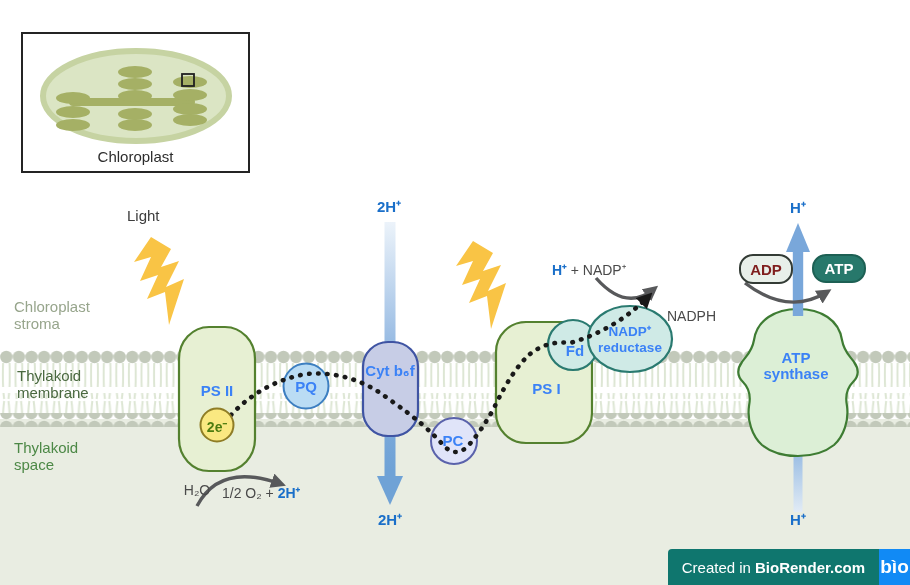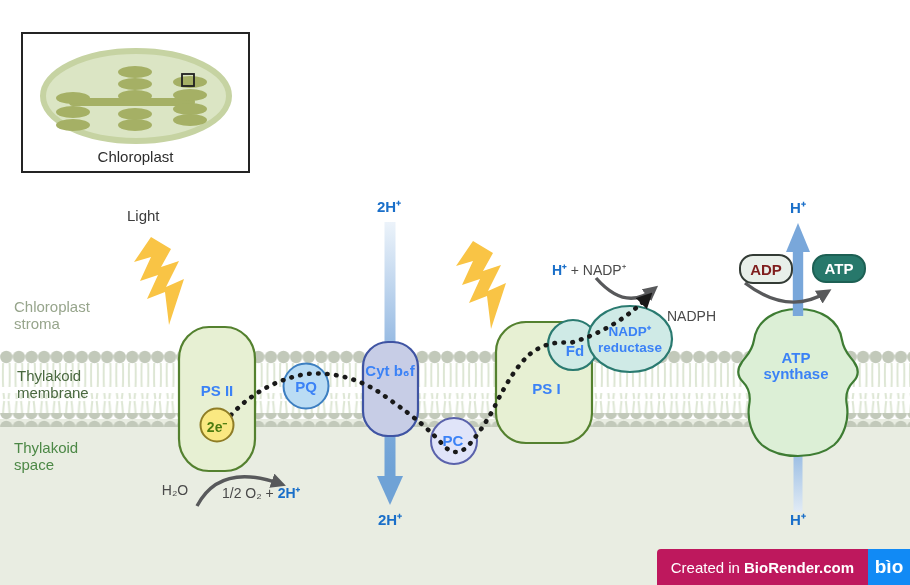--- a/index.html
+++ b/index.html
@@ -21,24 +21,24 @@
         border-radius:14px;font-weight:bold;font-size:15px;}
   .pill-adp{left:739px;top:254px;width:50px;height:26px;background:#e8efe9;
             border:2px solid #333b35;color:#7f1d1d;}
   .pill-atp{left:812px;top:254px;width:50px;height:25px;background:#27786b;
             border:2px solid #1d6054;color:#ffffff;}
   #inset{position:absolute;left:21px;top:32px;width:229px;height:141px;background:#ffffff;
          border:2px solid #242424;box-sizing:border-box;}
   #inset-label{position:absolute;left:50%;bottom:6px;transform:translateX(-50%);
                color:#2c2c2c;font-size:15px;}
   #footer{position:absolute;right:0;bottom:0;height:36px;display:flex;align-items:stretch;}
-  #footer-bar{background:#be185d;color:#ffffff;display:flex;align-items:center;
+  #footer-bar{background:#0f766e;color:#ffffff;display:flex;align-items:center;
               padding:0 14px;font-size:15px;border-radius:4px 0 0 0;}
   #footer-bar b{margin-left:4px;}
-  #footer-logo{width:42px;background:#118af5;color:#ffffff;display:flex;align-items:center;
+  #footer-logo{width:31px;background:#118af5;color:#ffffff;display:flex;align-items:center;
                justify-content:center;font-weight:bold;font-size:19px;}
 </style>
 </head>
 <body>
 
 <div id="stage">
 
   <svg id="diagram-svg" width="910" height="585" viewBox="0 0 910 585">
     <defs>
       <linearGradient id="downArrow" x1="0" y1="222" x2="0" y2="470" gradientUnits="userSpaceOnUse">
@@ -144,21 +144,21 @@
   <div class="lbl center complex-lbl" style="left:575px;top:351px;">Fd</div>
   <div class="lbl center complex-lbl small-complex" style="left:630px;top:339px;">
     <div>NADP⁺</div>
     <div>reductase</div>
   </div>
   <div class="lbl center complex-lbl" style="left:796px;top:366px;">
     <div>ATP</div>
     <div>synthase</div>
   </div>
 
-  <div class="lbl center gray-txt" style="left:175px;top:490px;">H₂O</div>
+  <div class="lbl center gray-txt" style="left:197px;top:490px;">H₂O</div>
   <div class="lbl gray-txt" style="left:222px;top:483px;">
     <span>1/2 O₂ + </span><span class="blue">2H⁺</span>
   </div>
   <div class="lbl gray-txt" style="left:552px;top:260px;">
     <span class="blue">H⁺</span><span> + NADP⁺</span>
   </div>
   <div class="lbl gray-txt" style="left:667px;top:260px;margin-top:48px;">NADPH</div>
 
   <div class="lbl center blue" style="left:389px;top:206px;">2H⁺</div>
   <div class="lbl center blue" style="left:390px;top:519px;">2H⁺</div>

